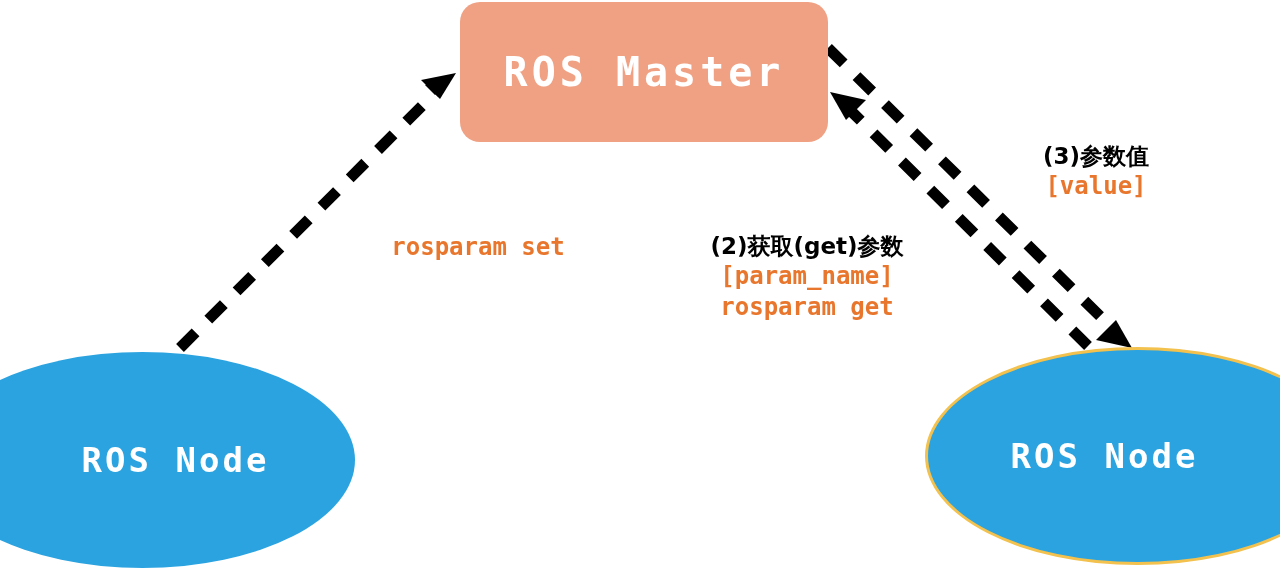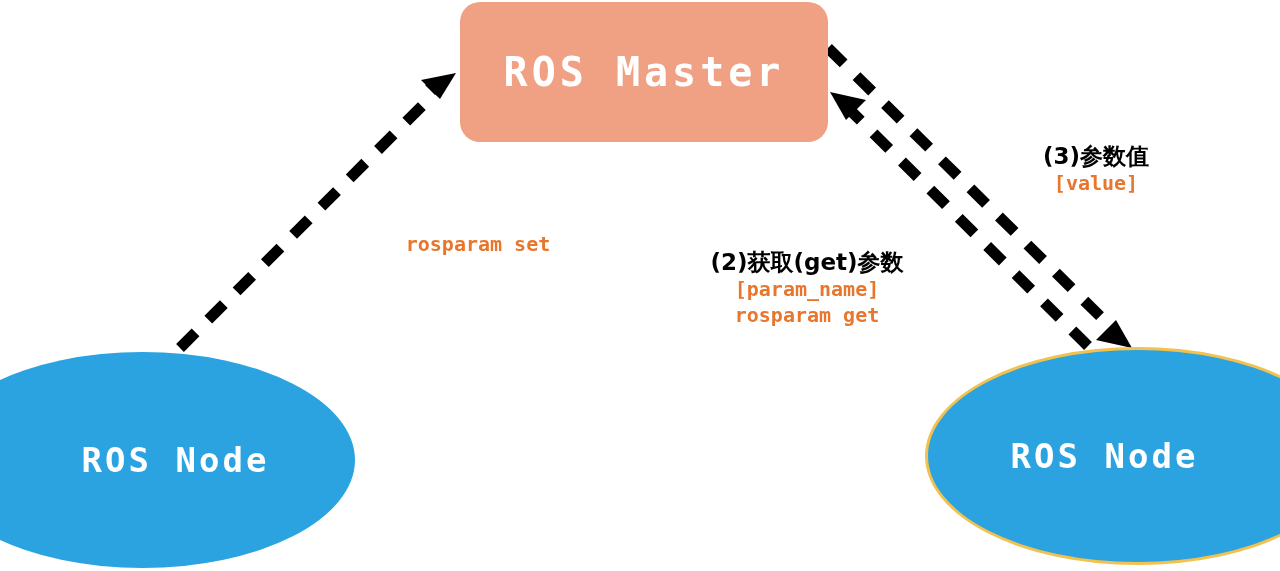--- a/index.html
+++ b/index.html
@@ -90,27 +90,27 @@
   .ann-title {
     color: #000000;
     font-family: "DejaVu Sans", sans-serif;
     font-size: 23px;
     font-weight: bold;
     white-space: nowrap;
   }
   .ann-code {
     color: #E8762C;
     font-family: "DejaVu Sans Mono", monospace;
-    font-size: 20px;
+    font-size: 24px;
     font-weight: bold;
     white-space: nowrap;
   }
 
   .ann-set    { left: 334px; top: 232px; width: 288px; }
-  .ann-get    { left: 688px; top: 248px; width: 238px; }
+  .ann-get    { left: 688px; top: 232px; width: 238px; }
   .ann-value  { left: 1000px; top: 142px; width: 192px; }
 </style>
 </head>
 <body>
 
 <div id="canvas">
 
   <svg id="arrow-layer" viewBox="0 0 1280 571" xmlns="http://www.w3.org/2000/svg">
 
     <g>

